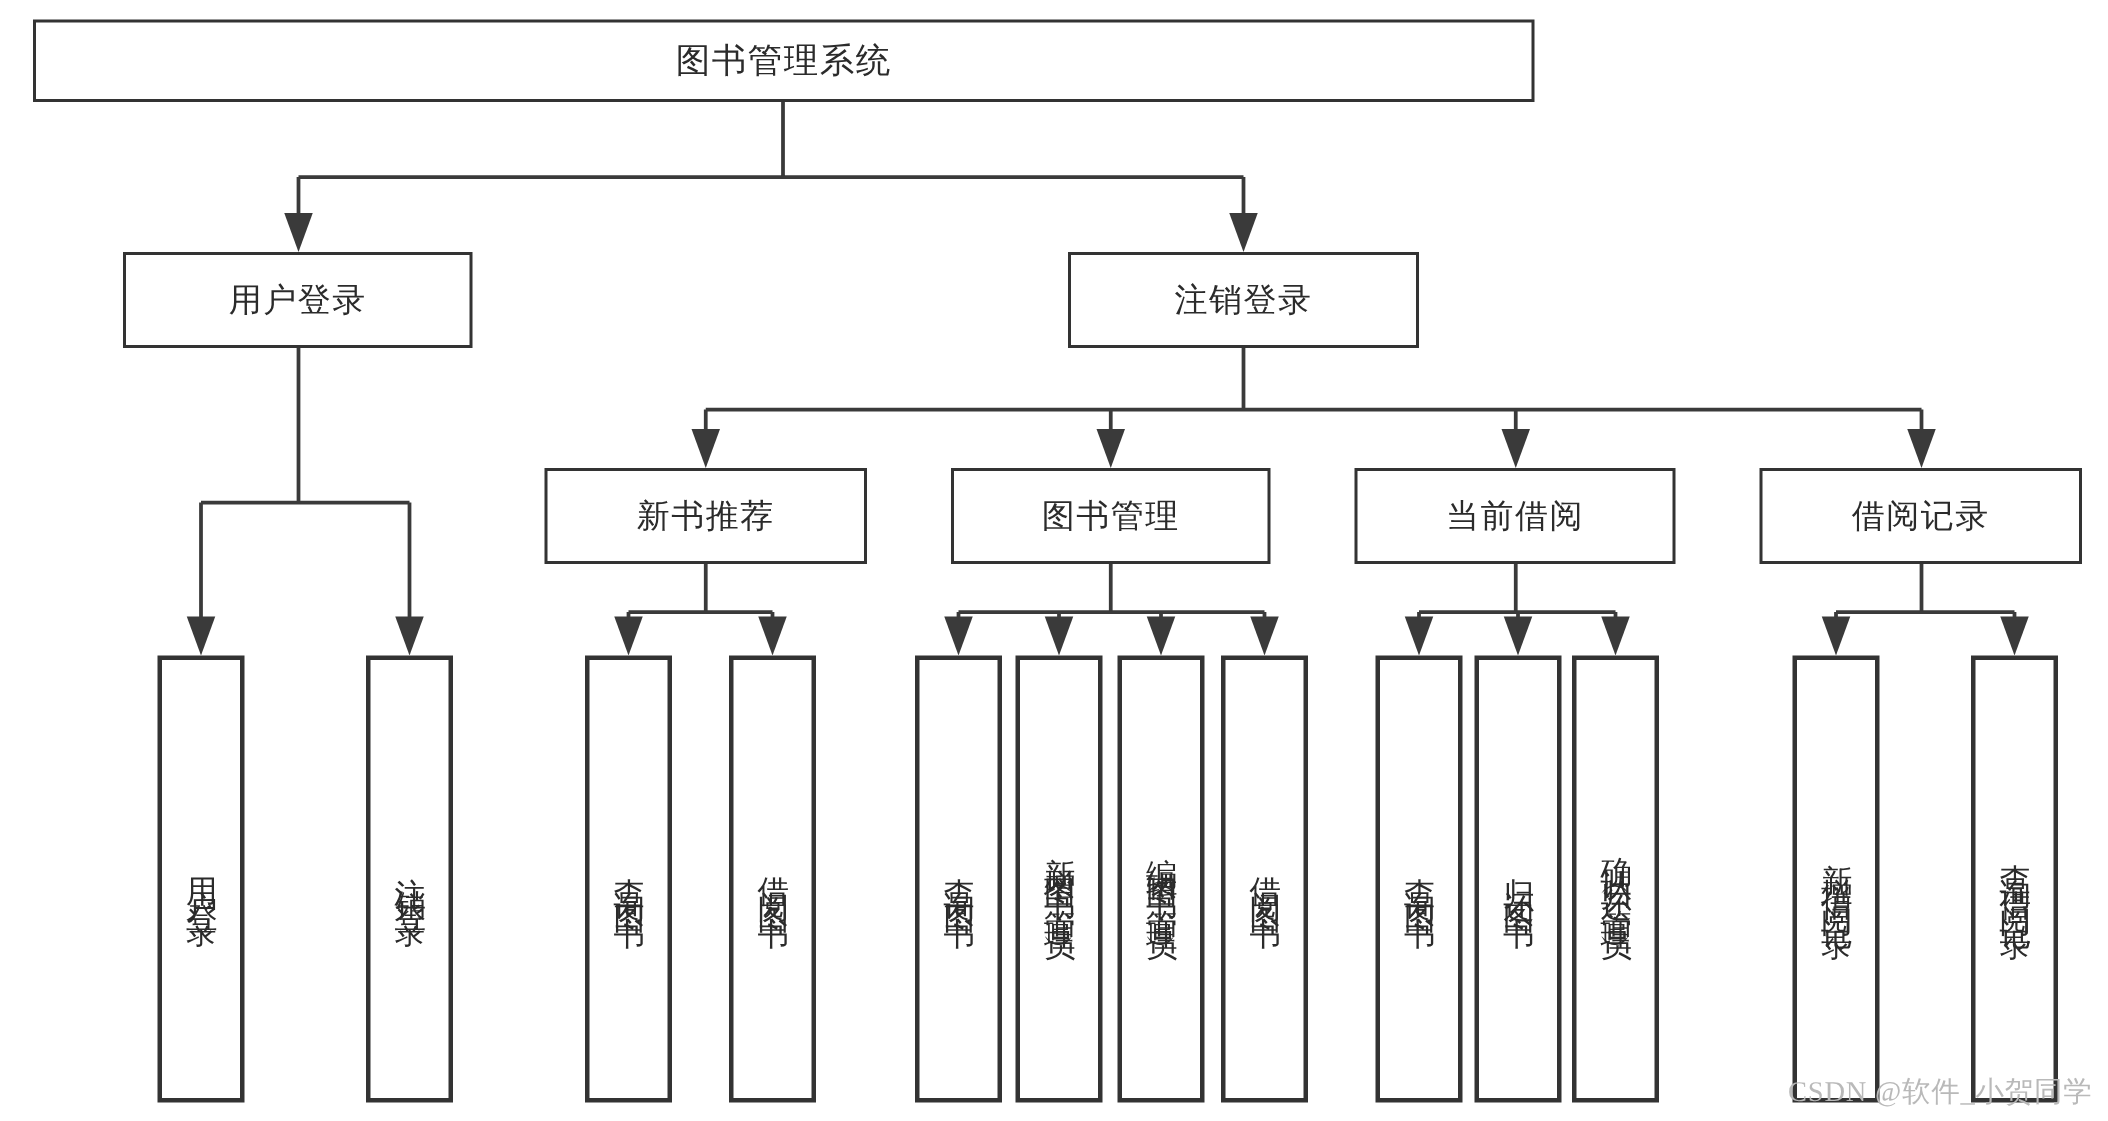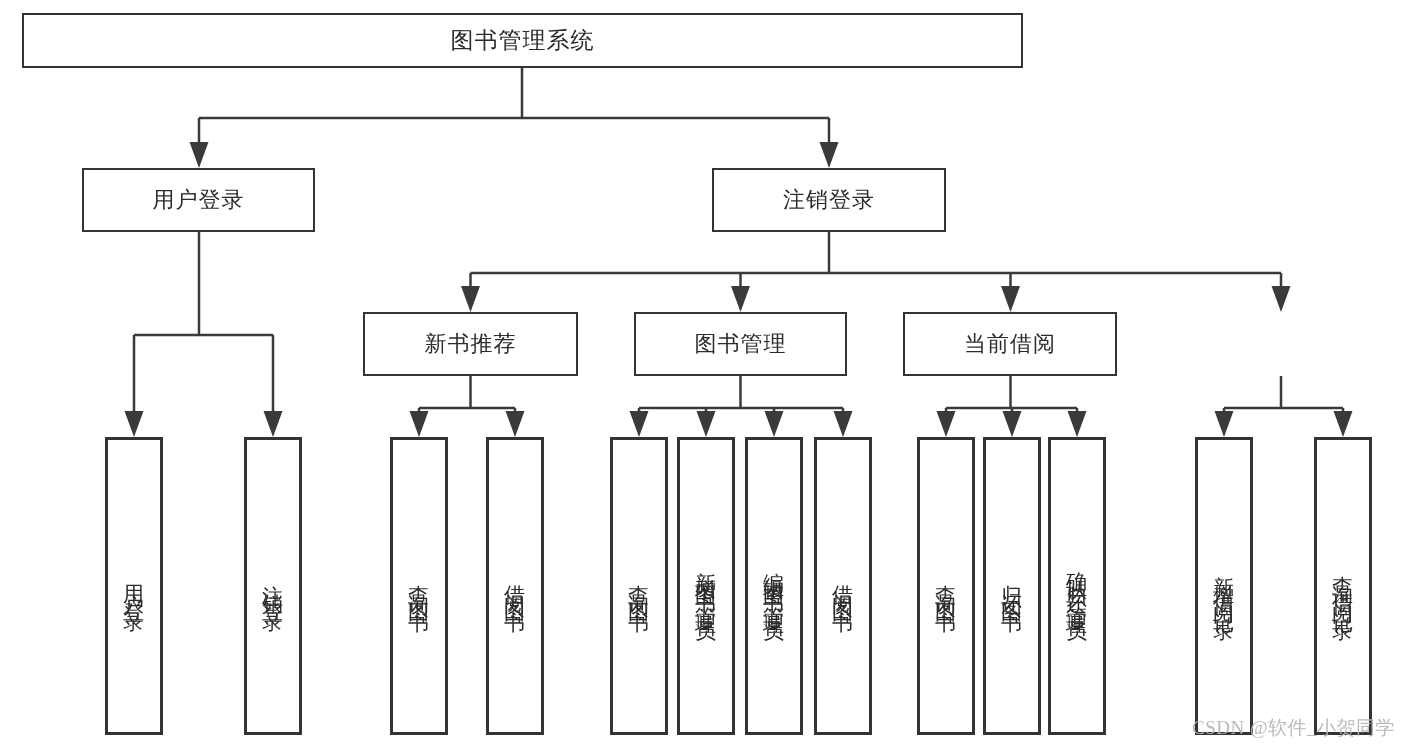--- a/index.html
+++ b/index.html
@@ -106,20 +106,23 @@
 
   <div class="box lvl3" style="left:363px;width:215px;">
     <span class="label">新书推荐</span>
   </div>
   <div class="box lvl3" style="left:634px;width:213px;">
     <span class="label">图书管理</span>
   </div>
   <div class="box lvl3" style="left:903px;width:214px;">
     <span class="label">当前借阅</span>
   </div>
+  <div class="box lvl3" style="left:1173px;width:215px;">
+    <span class="label">借阅记录</span>
+  </div>
 
   <div class="box tall" style="left:105px;">
     <span class="label">用户登录</span>
   </div>
   <div class="box tall" style="left:244px;">
     <span class="label">注销登录</span>
   </div>
 
   <div class="box tall" style="left:390px;">
     <span class="label">查询图书</span>

